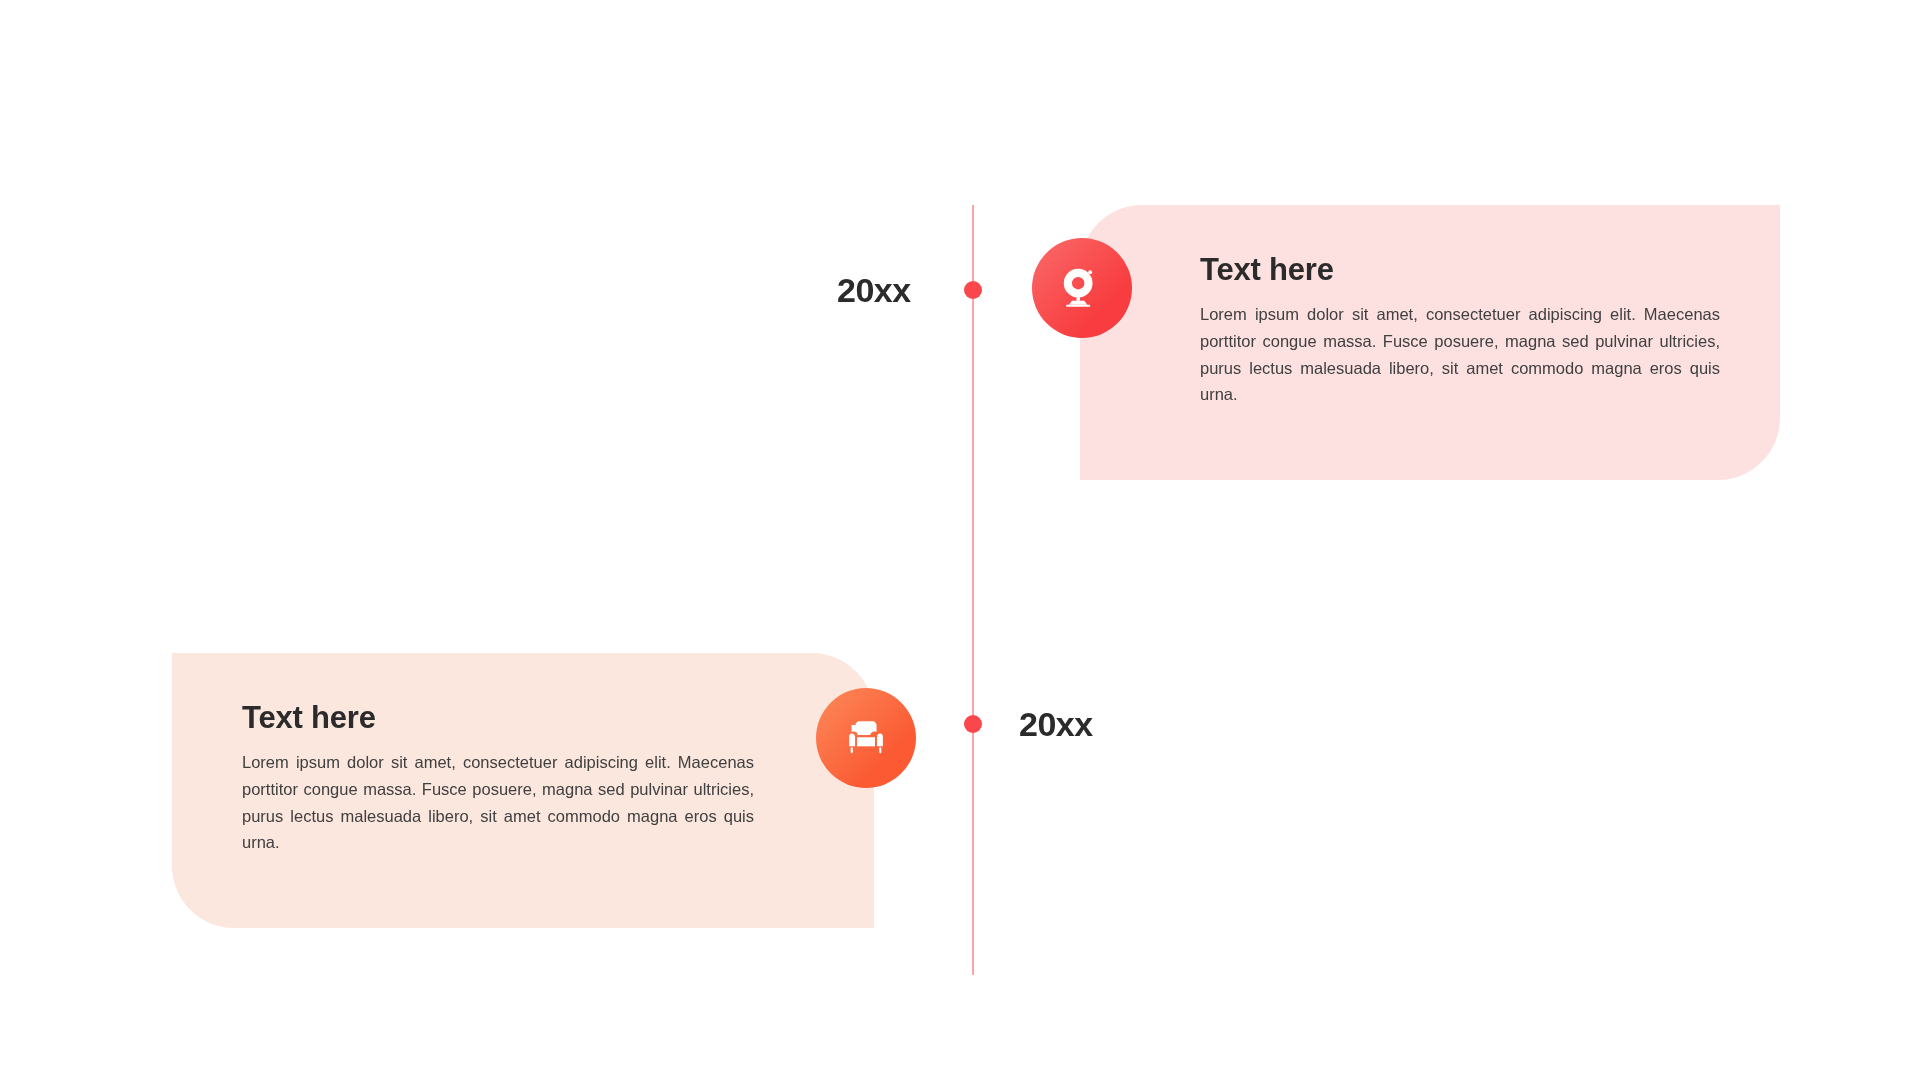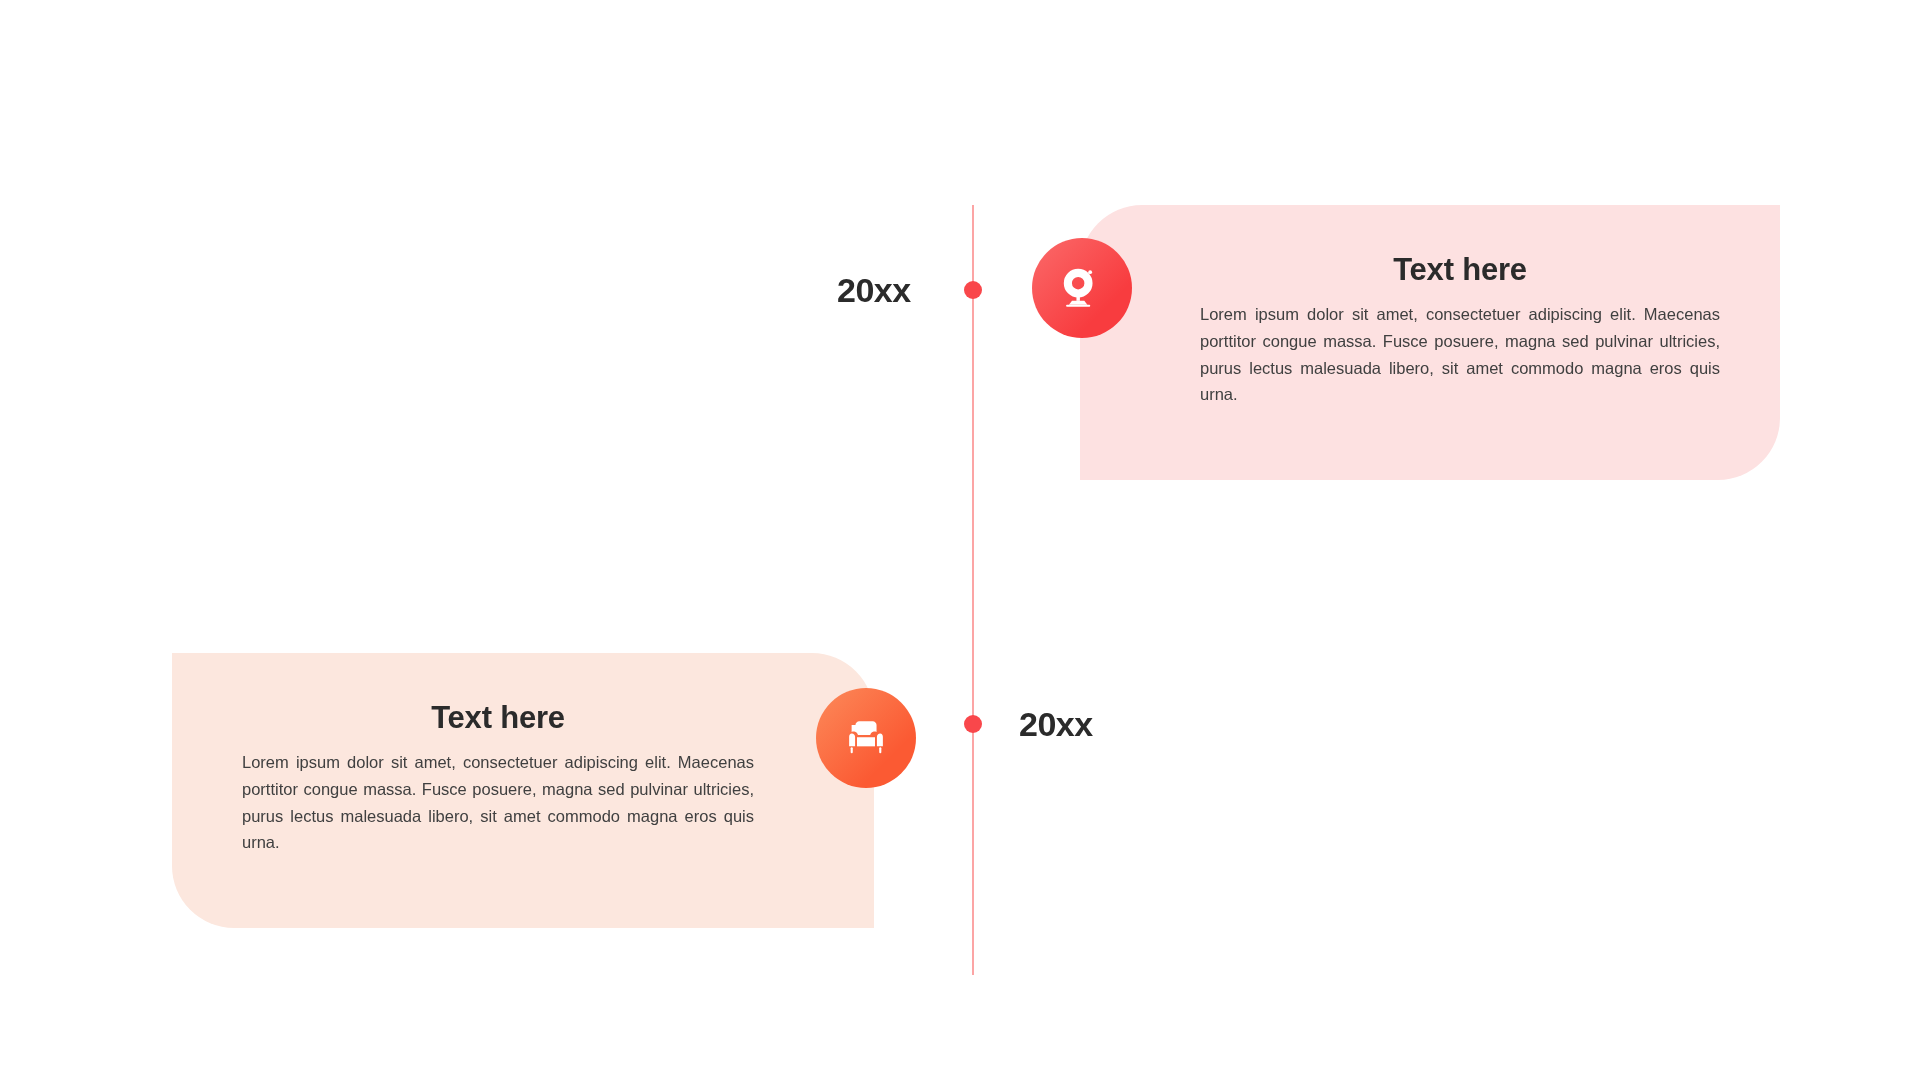--- a/index.html
+++ b/index.html
@@ -88,21 +88,20 @@
     padding: 48px 120px 0 70px;
   }
 
   .card-title {
     font-size: 31px;
     font-weight: bold;
     color: #2b2b2b;
     margin: 0 0 14px 0;
     letter-spacing: -0.2px;
     line-height: 1.1;
-    text-align: center;
   }
 
   .card-body {
     font-size: 16.5px;
     line-height: 1.62;
     color: #404040;
     margin: 0;
     text-align: justify;
     text-justify: inter-word;
   }

